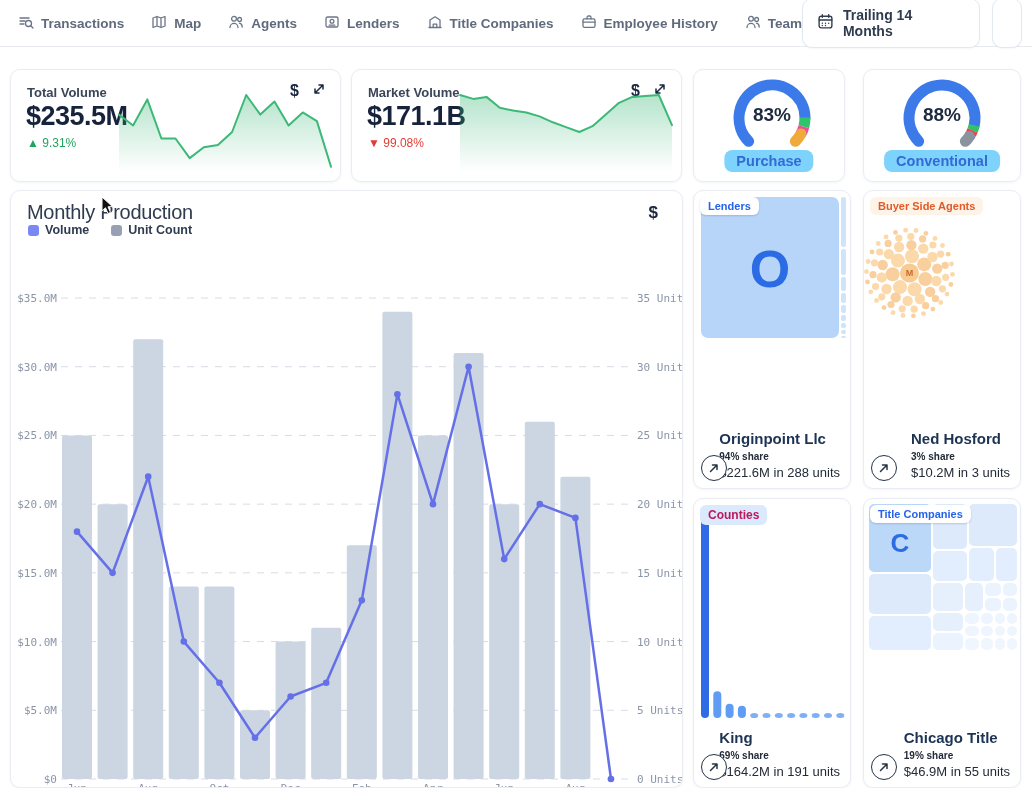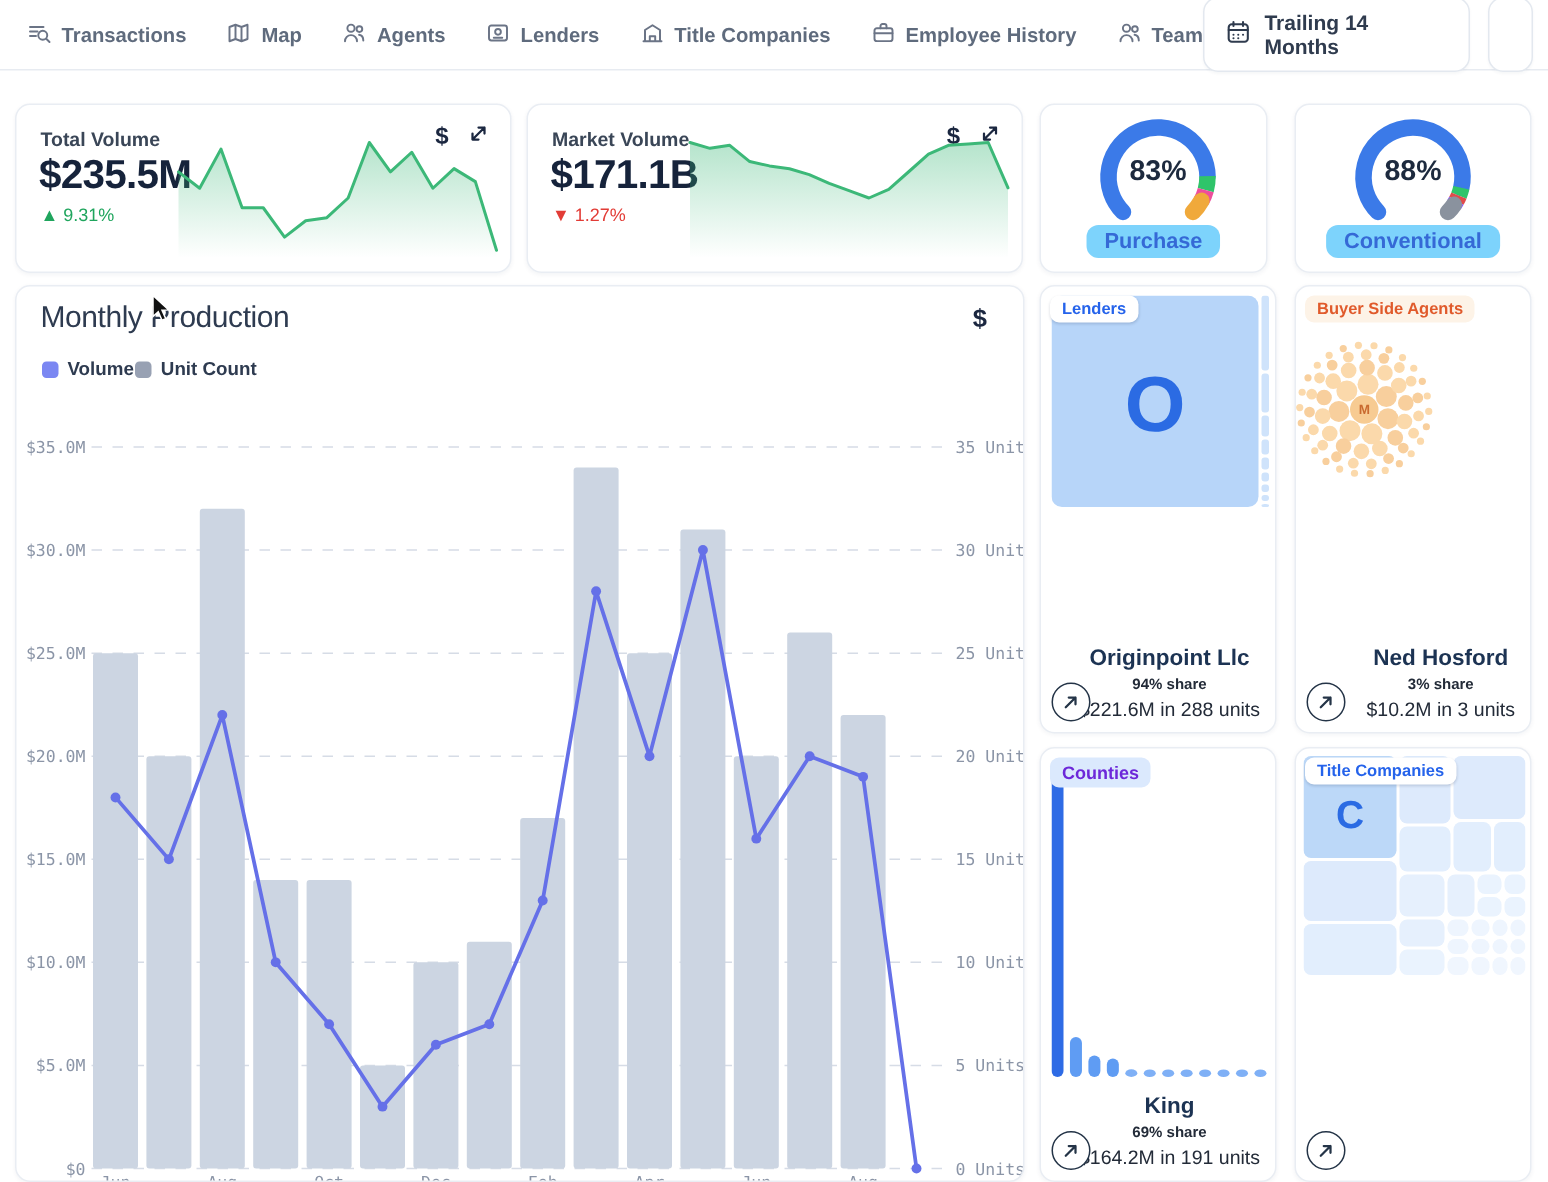--- a/index.html
+++ b/index.html
@@ -41,34 +41,34 @@
   .gauge-wrap { position:absolute; left:0; top:4px; width:156px; height:84px; }
   .gauge-val { position:absolute; left:0; top:34px; width:156px; text-align:center;
                font-size:19px; font-weight:800; color:#1d2a3e; }
   .gauge-badge { position:absolute; bottom:9px; left:50%; transform:translateX(-50%);
                  background:#7dd3fc; color:#3569d6; font-size:14.5px; font-weight:700;
                  padding:3px 12px; border-radius:8px; white-space:nowrap; }
 
   
   #main-card { left:10px; top:190px; width:673px; height:598px; overflow:hidden; }
   #chart-title { position:absolute; left:16px; top:10px; font-size:20px; font-weight:400; color:#2e3b50; letter-spacing:-.3px;}
-  #chart-legend { position:absolute; left:17px; top:48px; display:flex; gap:1px; align-items:center; }
+  #chart-legend { position:absolute; left:17px; top:32px; display:flex; gap:22px; align-items:center; }
   .legend-item { display:flex; gap:6px; align-items:center; font-size:12.5px; font-weight:700; color:#2e3b50; }
   .legend-swatch { width:11px; height:11px; border-radius:3px; }
   #main-dollar { position:absolute; right:24px; top:12px; font-size:17px; font-weight:600; color:#1b2740; cursor:pointer;}
   .axis { font-family:"DejaVu Sans Mono", monospace; font-size:11px; fill:#8b95a7; }
 
   
   .panel { overflow:hidden; }
   .panel-badge { position:absolute; left:6px; top:6px; font-size:11px; font-weight:700;
                  padding:3px 8px; border-radius:6px; box-shadow:0 1px 2px rgba(20,40,80,.18); z-index:3; white-space:nowrap;}
   .badge-white-blue { background:#fff; color:#2563eb; }
   .badge-cream-orange { background:#fdf3e7; color:#e05a2b; box-shadow:none; }
-  .badge-blue { background:#dbe9fd; color:#6d28d9; box-shadow:none; }
-  .panel-text { position:absolute; right:10px; bottom:5px; text-align:center; line-height:1.45; }
+  .badge-blue { background:#dbe9fd; color:#be185d; box-shadow:none; }
+  .panel-text { position:absolute; right:10px; bottom:5px; text-align:left; line-height:1.45; }
   .panel-name { font-size:15px; font-weight:800; color:#1c3353; }
   .panel-share { font-size:10px; font-weight:800; color:#232b38; }
   .panel-detail { font-size:13px; color:#232b38; }
   .go-btn { position:absolute; left:7px; bottom:7px; width:26px; height:26px; border-radius:50%;
             border:1.6px solid #243447; background:#fff; display:flex; align-items:center;
             justify-content:center; cursor:pointer; }
   .tile-letter { font-weight:800; fill:#2b6be3; }
 
   #cursor { position:absolute; left:101px; top:196px; z-index:50; pointer-events:none; }
 </style>
@@ -166,21 +166,21 @@
           </linearGradient>
         </defs>
         <path d="M3,30.588235294117645 L17.1,41.5 L31.3,15.4 L45.4,54.5 L59.5,54.5 L73.7,74.1 L87.8,63.2 L101.9,61.1 L116.1,48.0 L130.2,11.0 L144.3,30.6 L158.5,17.5 L172.6,41.5 L186.7,28.4 L200.9,37.1 L215.0,82.8 L215,88 L3,88 Z" fill="url(#spark-total-g)" stroke="none"></path>
         <polyline points="3.0,30.6 17.1,41.5 31.3,15.4 45.4,54.5 59.5,54.5 73.7,74.1 87.8,63.2 101.9,61.1 116.1,48.0 130.2,11.0 144.3,30.6 158.5,17.5 172.6,41.5 186.7,28.4 200.9,37.1 215.0,82.8" fill="none" stroke="#3cb878" stroke-width="2" stroke-linejoin="round" stroke-linecap="round"></polyline>
       </svg>
   </div>
 
   <div class="card" style="left:351px;top:69px;width:331px;height:113px;">
     <div class="kpi-label">Market Volume</div>
     <div class="kpi-value">$171.1B</div>
-    <div class="kpi-change down">▼ <span>1.27%</span></div>
+    <div class="kpi-change down">▼ <span>99.08%</span></div>
     <div class="kpi-icons">
       <span class="dollar-ic">$</span>
       <span><svg width="14" height="14" viewBox="0 0 14 14" fill="none" stroke="#1b2740" stroke-width="1.5" stroke-linecap="round" stroke-linejoin="round">
             <path d="M3 11 11 3M7 3h4v4M7 11H3V7"></path>
           </svg></span>
     </div>
     <svg class="kpi-spark" id="spark-market" width="218" height="90">
         <defs>
           <linearGradient id="spark-market-g" x1="0" y1="0" x2="0" y2="1">
             <stop offset="0%" stop-color="#3cb878" stop-opacity="0.38"></stop>
@@ -461,20 +461,25 @@
         <rect x="112" y="122" width="12" height="10" rx="5" fill="#eef5fe"></rect>
         <rect x="126" y="122" width="10" height="10" rx="5" fill="#eef5fe"></rect>
         <rect x="138" y="122" width="10" height="10" rx="5" fill="#eef5fe"></rect>
         <rect x="96" y="134" width="14" height="12" rx="5" fill="#f0f6fe"></rect>
         <rect x="112" y="134" width="12" height="12" rx="5" fill="#f0f6fe"></rect>
         <rect x="126" y="134" width="10" height="12" rx="5" fill="#f0f6fe"></rect>
         <rect x="138" y="134" width="10" height="12" rx="5" fill="#f0f6fe"></rect>
         <text x="31" y="48" text-anchor="middle" font-size="26" class="tile-letter">C</text>
       </svg>
     <div class="panel-badge badge-white-blue">Title Companies</div>
+    <div class="panel-text">
+      <div class="panel-name">Chicago Title</div>
+      <div class="panel-share">19% share</div>
+      <div class="panel-detail">$46.9M in 55 units</div>
+    </div>
     <div class="go-btn">
       <svg width="12" height="12" viewBox="0 0 12 12" fill="none" stroke="#243447" stroke-width="1.5" stroke-linecap="round" stroke-linejoin="round">
           <path d="M2.5 9.5 9 3M4.5 3H9v4.5"></path>
         </svg>
     </div>
   </div>
 
   <svg id="cursor" width="14" height="20" viewBox="0 0 14 20">
     <path d="M1 1 L1 15 L4.5 11.8 L7 17.5 L9.5 16.4 L7 10.8 L11.5 10.6 Z" fill="#111" stroke="#fff" stroke-width="1"></path>
   </svg>

